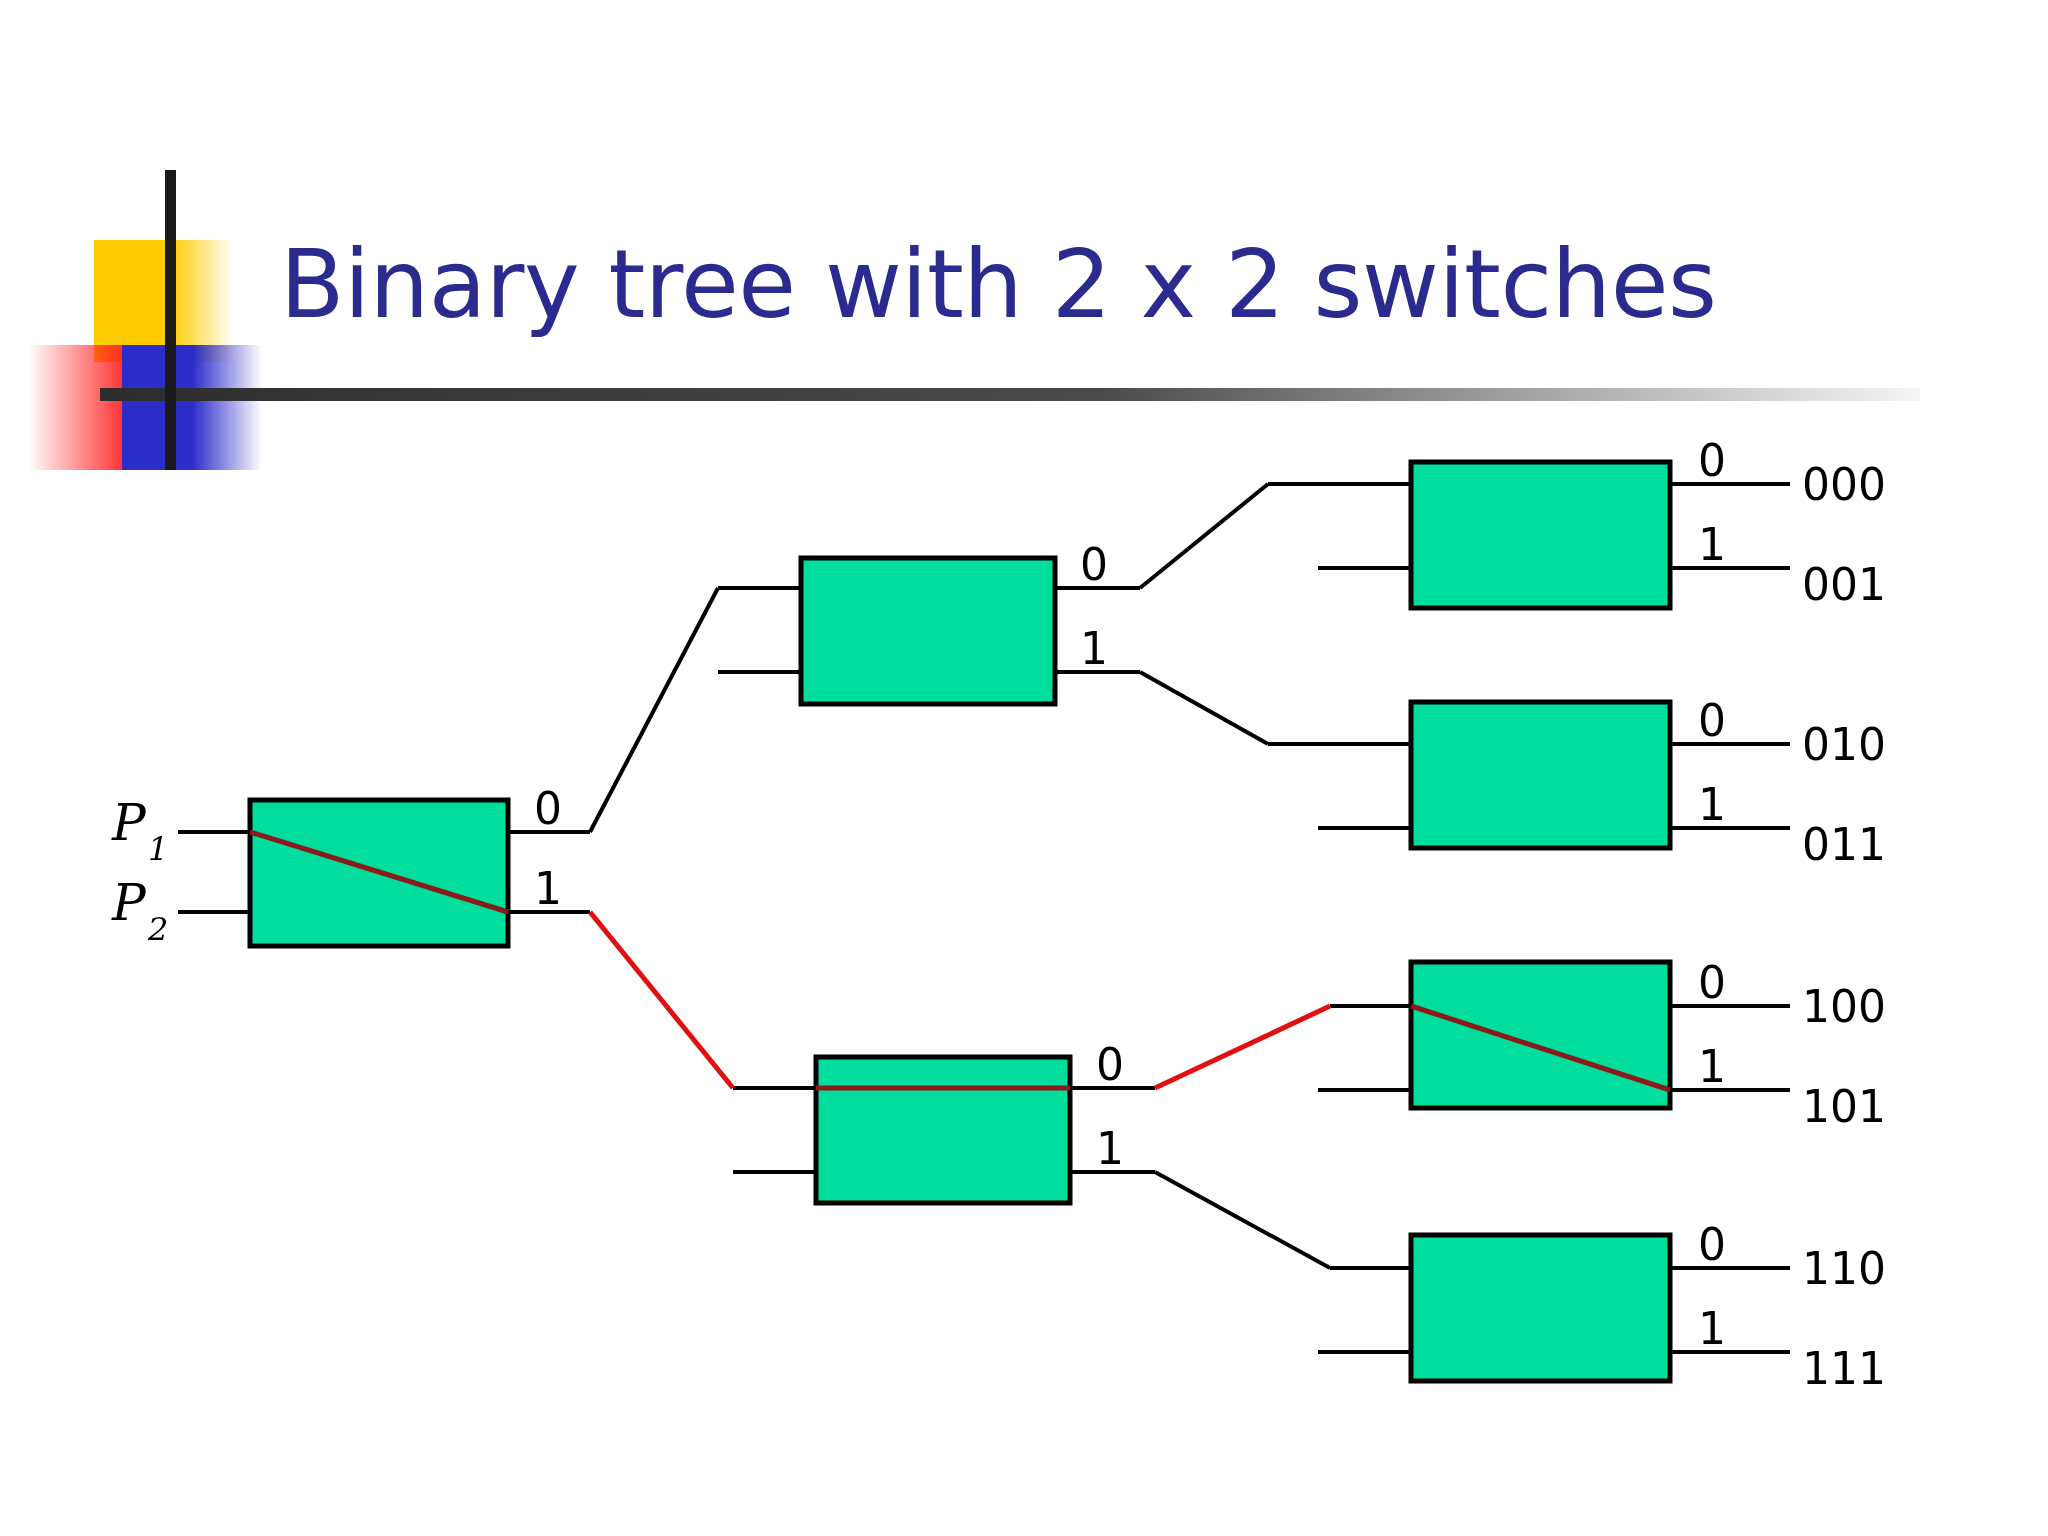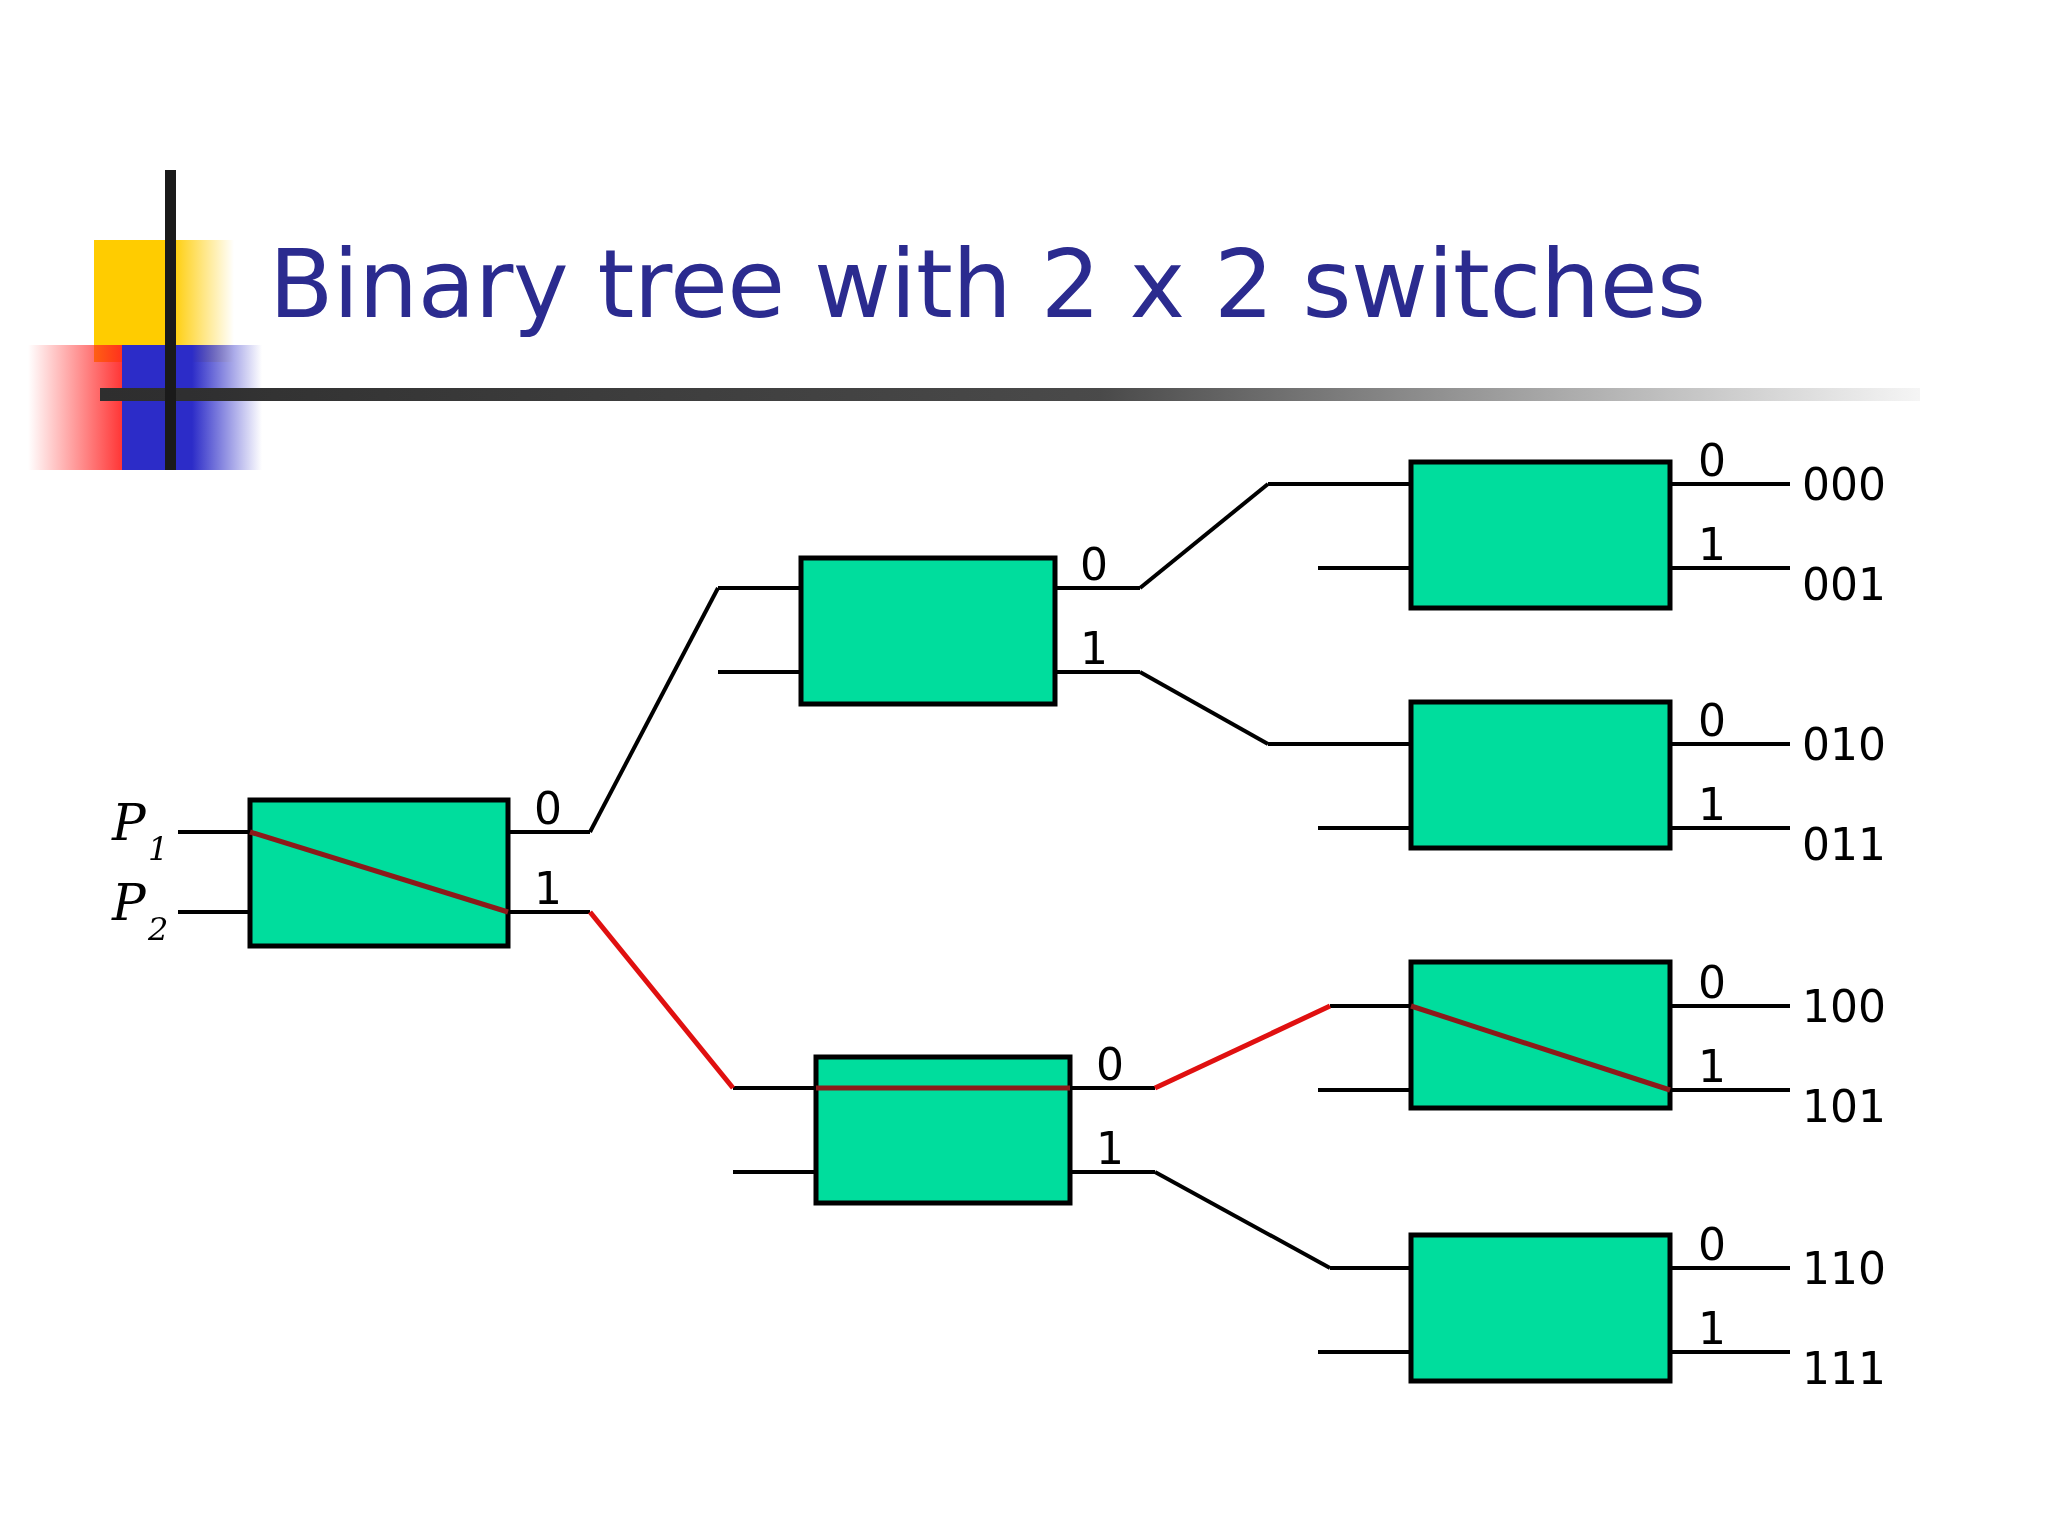--- a/index.html
+++ b/index.html
@@ -24,21 +24,21 @@
   }
 
   .deco-svg {
     position: absolute;
     left: 0;
     top: 0;
   }
 
   #page-title {
     position: absolute;
-    left: 269px;
+    left: 280px;
     top: 238px;
     font-family: "DejaVu Sans", "Liberation Sans", sans-serif;
     font-size: 94px;
     font-weight: 400;
     color: #2b2b8f;
     letter-spacing: -0.5px;
     white-space: nowrap;
     line-height: 1.0;
   }
 

